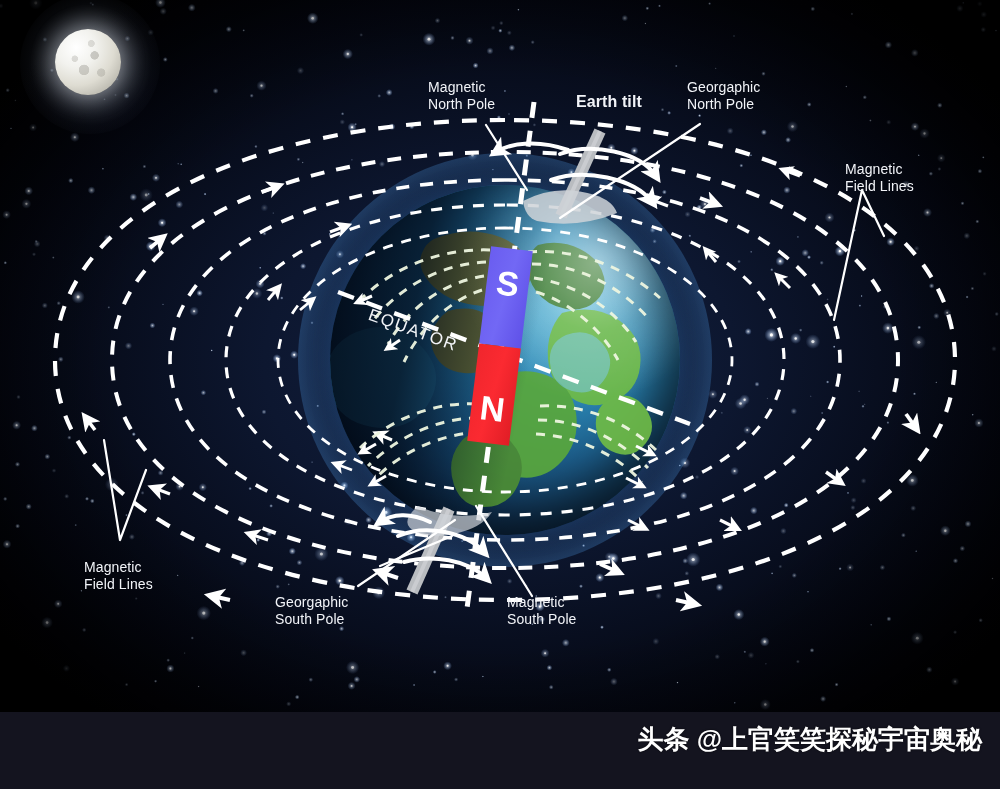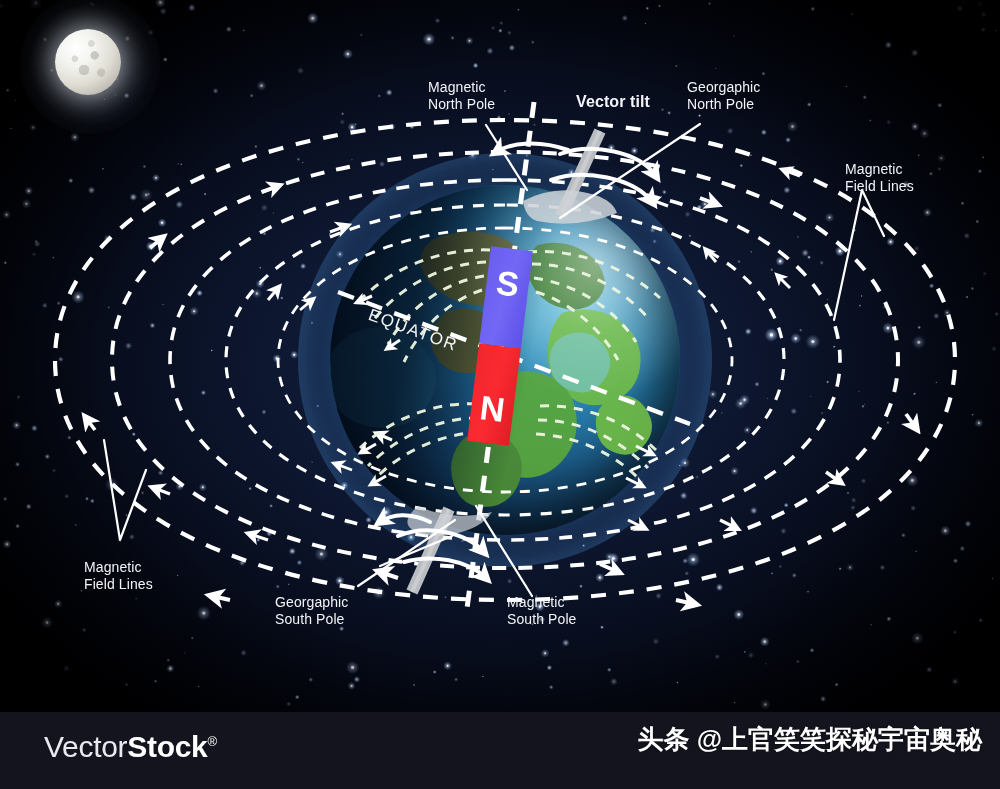--- a/index.html
+++ b/index.html
@@ -724,33 +724,30 @@
 
   <div class="magnet">
     <div class="s"></div>
     <div class="n"></div>
     <div class="ltr s">S</div>
     <div class="ltr n">N</div>
   </div>
 
   <div class="lab" style="left:428px;top:79px;">Magnetic
 North Pole</div>
-  <div class="lab big" style="left:576px;top:93px;">Vector tilt</div>
+  <div class="lab big" style="left:576px;top:93px;">Earth tilt</div>
   <div class="lab" style="left:687px;top:79px;">Georgaphic
 North Pole</div>
   <div class="lab" style="left:845px;top:161px;">Magnetic
 Field Lines</div>
   <div class="lab" style="left:84px;top:559px;">Magnetic
 Field Lines</div>
   <div class="lab" style="left:275px;top:594px;">Georgaphic
 South Pole</div>
   <div class="lab" style="left:507px;top:594px;">Magnetic
 South Pole</div>
 
   <div class="lab" style="left:372px;top:306px;font-size:17px;letter-spacing:1.6px;transform:rotate(20deg);transform-origin:0 0;">EQUATOR</div>
 
   <div class="footer"></div>
-  <div class="vslogo">
-    <span class="thin">Vector</span><span class="bold">Stock</span><span class="reg">®</span>
-  </div>
   <div class="cnmark">头条 @上官笑笑探秘宇宙奥秘</div>
 
 </div>
 
 </body></html>

